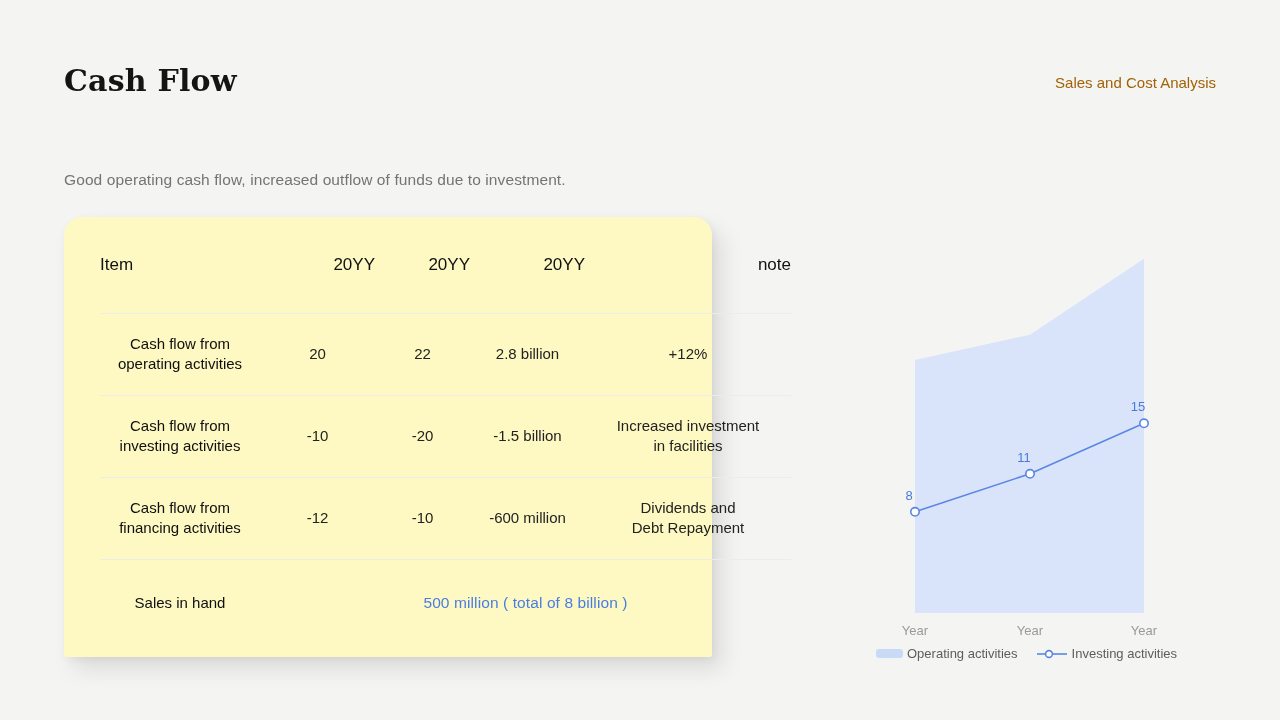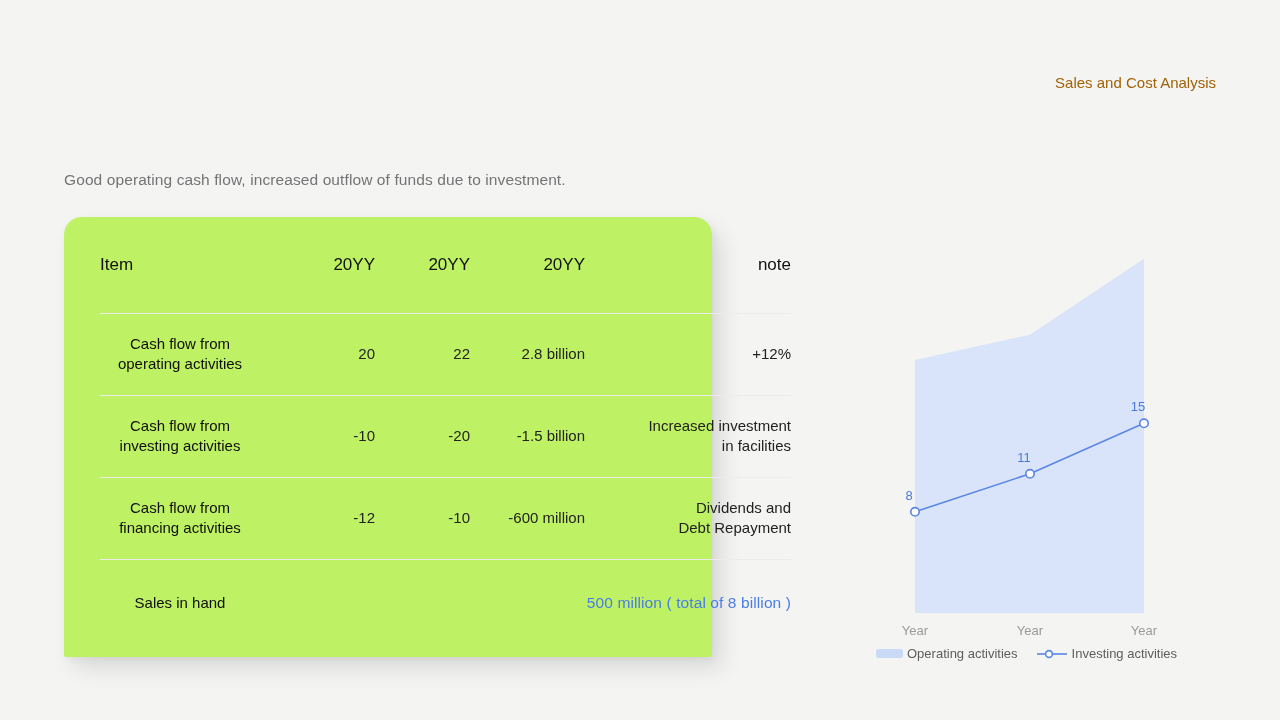--- a/index.html
+++ b/index.html
@@ -23,21 +23,21 @@
     font-size: 15px; color: #a16207; margin-left: 48px;
   }
   .subtitle {
     position: absolute; left: 64px; top: 171px;
     font-size: 15.5px; color: #747476; letter-spacing: 0.1px; text-align: right;
   }
 
   .card {
     position: absolute; left: 64px; top: 217px;
     width: 648px; height: 440px;
-    background: #bef264;
+    background: #fef9c3;
     border-radius: 18px 18px 2px 2px;
     box-shadow: 10px 12px 22px rgba(0,0,0,0.10), 2px 3px 8px rgba(0,0,0,0.05);
   }
   table.cf-table {
     table-layout: fixed; border-collapse: collapse;
     width: 691px; margin: 0 0 0 36px;
   }
   .cf-table col.c-item { width: 160px; }
   .cf-table col.c-y1   { width: 115px; }
   .cf-table col.c-y2   { width: 95px;  }
@@ -46,21 +46,21 @@
 
   .cf-table th {
     height: 96px; vertical-align: middle;
     font-size: 17px; font-weight: 500; color: #111;
     text-align: right; border-bottom: 1px solid #ececec;
   }
   .cf-table th.left { text-align: left; }
 
   .cf-table td {
     height: 82px; vertical-align: middle;
-    font-size: 15px; color: #222; text-align: right;
+    font-size: 15px; color: #222; text-align: center;
     border-bottom: 1px solid #ececec;
     white-space: pre-line; line-height: 1.35;
   }
   .cf-table td.item {
     text-align: center; font-weight: 400; color: #0f0f0f;
   }
   .cf-table tr.summary td { border-bottom: none; height: 88px; }
   .cf-table td.summary-value {
     color: #4a7de4; font-size: 15.5px; letter-spacing: 0.1px;
   }
@@ -83,20 +83,21 @@
   .swatch {
     display: inline-block; width: 27px; height: 9px;
     background: #c9daf7; border-radius: 3px;
   }
 </style>
 </head>
 <body>
 
 <div class="slide">
 
+  <h1 class="page-title">Cash Flow</h1>
   <div class="header-right">Sales and Cost Analysis</div>
   <div class="subtitle">Good operating cash flow, increased outflow of funds due to investment.</div>
 
   <div class="card">
     <table class="cf-table">
       <colgroup>
         <col class="c-item">
           <col class="c-y1">
           <col class="c-y2">
           <col class="c-y3">

